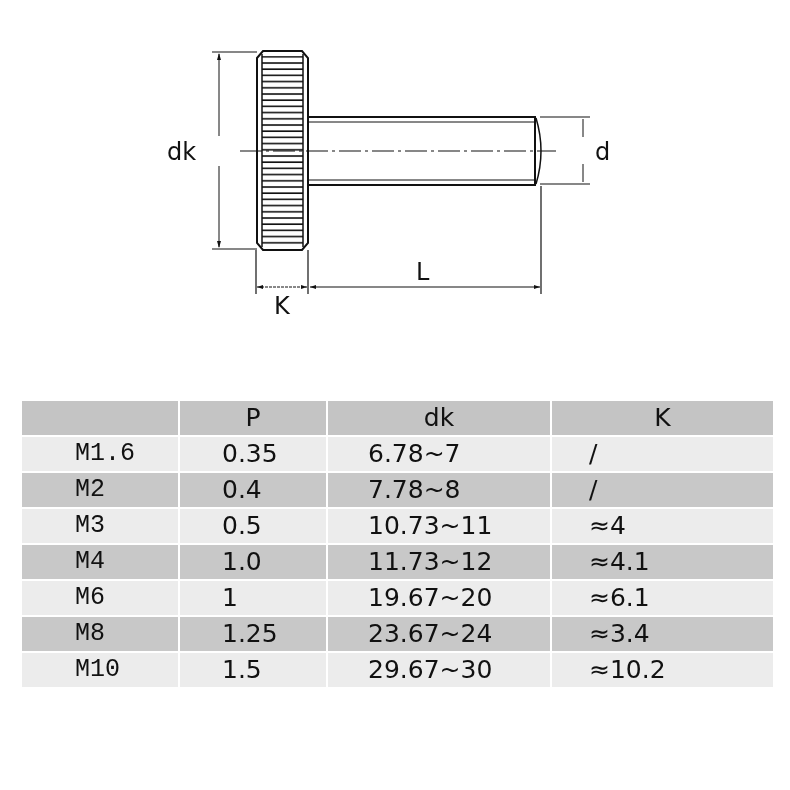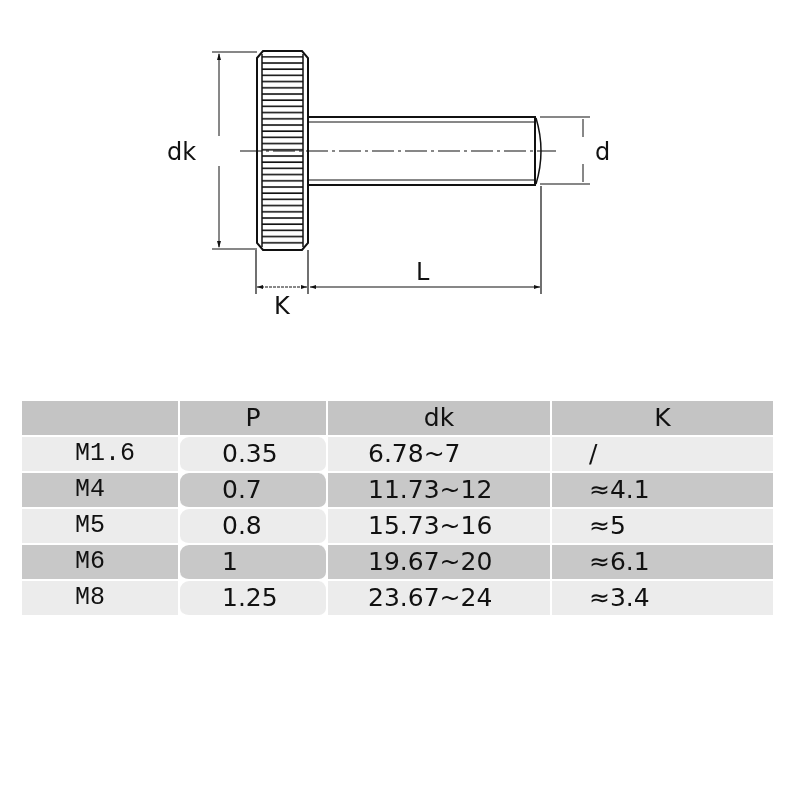--- a/index.html
+++ b/index.html
@@ -10,21 +10,21 @@
     #spec-table { position: absolute; left: 22px; top: 401px; width: 751px;
                   border-collapse: separate; border-spacing: 0; table-layout: fixed; }
     #spec-table td, #spec-table th { height: 34px; padding: 0; font-weight: normal;
                   font-size: 25px; line-height: 34px; border-right: 2px solid #fff;
                   border-bottom: 2px solid #fff; white-space: nowrap; color: #111; }
     #spec-table tr > *:last-child { border-right: none; }
     #spec-table thead th { background: #c4c4c4; text-align: center; }
     #spec-table tbody tr:nth-child(odd) td { background: #ececec; }
     #spec-table tbody tr:nth-child(even) td { background: #c8c8c8; }
     .c0 { padding-left: 53px !important; font-family: Liberation Mono, monospace; }
-    .c1 { padding-left: 42px !important; border-radius: 9px; }
+    .c1 { padding-left: 42px !important; }
     .c2 { padding-left: 40px !important; }
     .c3 { padding-left: 37px !important; }
   </style>
 </head>
 <body>
 
 <div id="drawing">
   <svg width="790" height="340" viewBox="0 0 790 340" xmlns="http://www.w3.org/2000/svg">
     <defs>
       <pattern id="knurl" x="0" y="0" width="4" height="6.2" patternUnits="userSpaceOnUse">
@@ -100,37 +100,49 @@
     </tr>
   </thead>
   <tbody>
     <tr>
       <td class="c0">M1.6</td>
       <td class="c1">0.35</td>
       <td class="c2">6.78~7</td>
       <td class="c3">/</td>
     </tr>
     <tr>
+      <td class="c0">M2</td>
+      <td class="c1">0.4</td>
+      <td class="c2">7.78~8</td>
+      <td class="c3">/</td>
+    </tr>
+    <tr>
+      <td class="c0">M3</td>
+      <td class="c1">0.5</td>
+      <td class="c2">10.73~11</td>
+      <td class="c3">≈4</td>
+    </tr>
+    <tr>
       <td class="c0">M4</td>
-      <td class="c1">0.7</td>
+      <td class="c1">1.0</td>
       <td class="c2">11.73~12</td>
       <td class="c3">≈4.1</td>
-    </tr>
-    <tr>
-      <td class="c0">M5</td>
-      <td class="c1">0.8</td>
-      <td class="c2">15.73~16</td>
-      <td class="c3">≈5</td>
     </tr>
     <tr>
       <td class="c0">M6</td>
       <td class="c1">1</td>
       <td class="c2">19.67~20</td>
       <td class="c3">≈6.1</td>
     </tr>
     <tr>
       <td class="c0">M8</td>
       <td class="c1">1.25</td>
       <td class="c2">23.67~24</td>
       <td class="c3">≈3.4</td>
     </tr>
+    <tr>
+      <td class="c0">M10</td>
+      <td class="c1">1.5</td>
+      <td class="c2">29.67~30</td>
+      <td class="c3">≈10.2</td>
+    </tr>
   </tbody>
 </table>
 
 </body></html>

